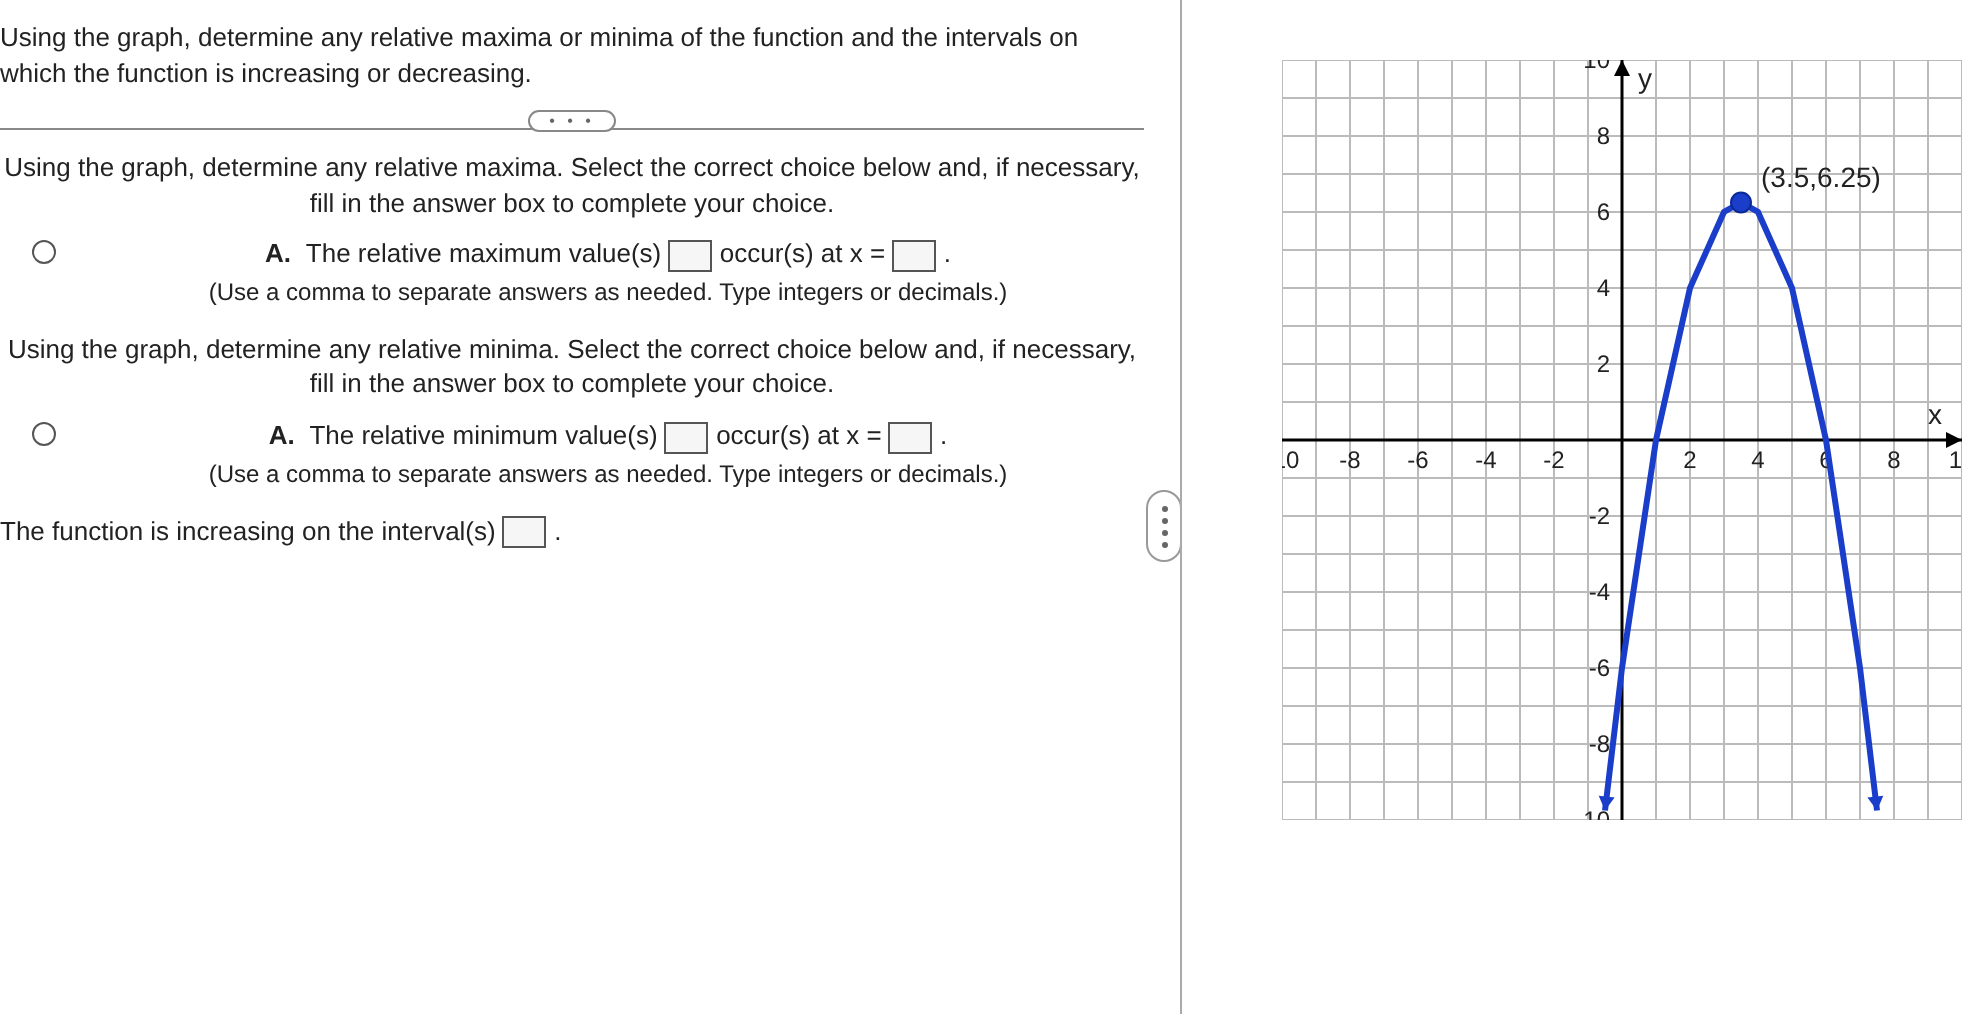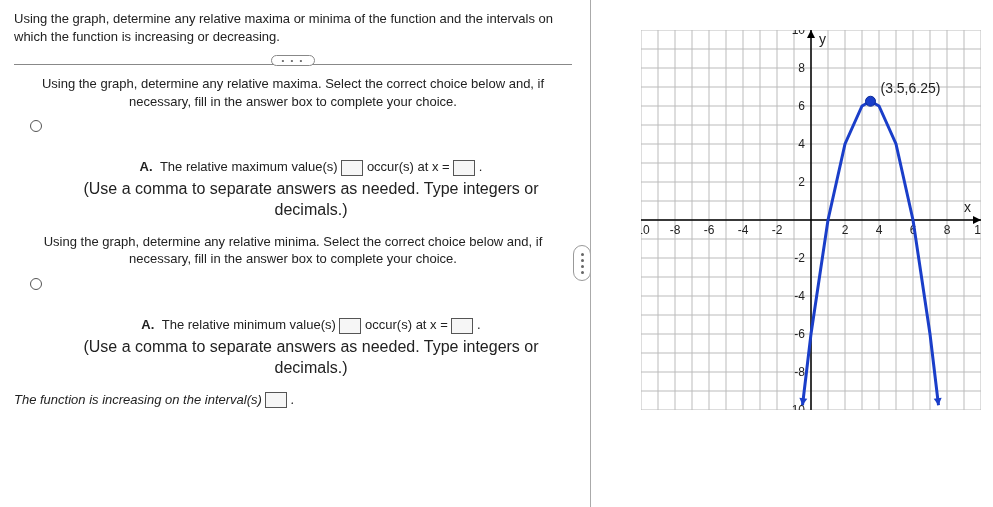--- a/index.html
+++ b/index.html
@@ -9,21 +9,21 @@
     color: #222;
     background: #fff;
     width: 993px;
     height: 507px;
     overflow: hidden;
     position: relative;
   }
   .container { display: flex; width: 100%; height: 100%; }
   .left-panel {
     width: 590px;
-    padding: 10px 18px 0 14px;
+    padding: 10px 18px 0 0;
     position: relative;
   }
   .right-panel {
     flex: 1;
     position: relative;
     border-left: 1px solid #aaa;
   }
   .intro { line-height: 1.35; margin-bottom: 8px; }
   .formula { margin: 6px 0 10px 0; font-size: 14px; }
   .divider-row {
@@ -44,28 +44,28 @@
     position: relative;
     top: -2px;
     color: #666;
   }
   .question-block { margin-bottom: 12px; line-height: 1.35; text-align: center; }
   .choice { display: flex; align-items: flex-start; margin: 8px 0 8px 16px; }
   .radio {
     width: 12px; height: 12px; border: 1.5px solid #555; border-radius: 50%;
     margin-right: 8px; margin-top: 2px; flex-shrink: 0; cursor: pointer;
   }
-  .choice-body { flex: 1; margin-top: 40px; }
+  .choice-body { flex: 1; }
   .choice-label { font-weight: bold; margin-right: 4px; }
   .input-box {
     display: inline-block; width: 22px; height: 16px;
     border: 1px solid #555; background: #f6f6f6; vertical-align: middle;
   }
-  .sub-note { font-size: 16px; margin-top: 2px; }
-  .final-block { line-height: 1.4; font-style: italic; }
+  .sub-note { font-size: 12px; margin-top: 2px; }
+  .final-block { line-height: 1.4; }
   .vdots {
     position: absolute;
     right: -1px;
     top: 245px;
     width: 18px; height: 36px;
     border: 1px solid #999;
     border-radius: 9px;
     background: #fff;
     display: flex; flex-direction: column; align-items: center; justify-content: center;
     gap: 3px;

